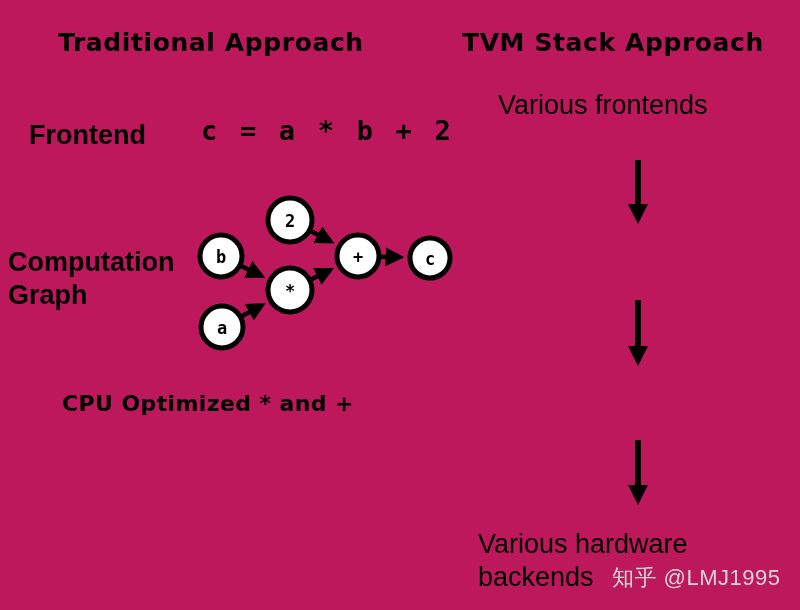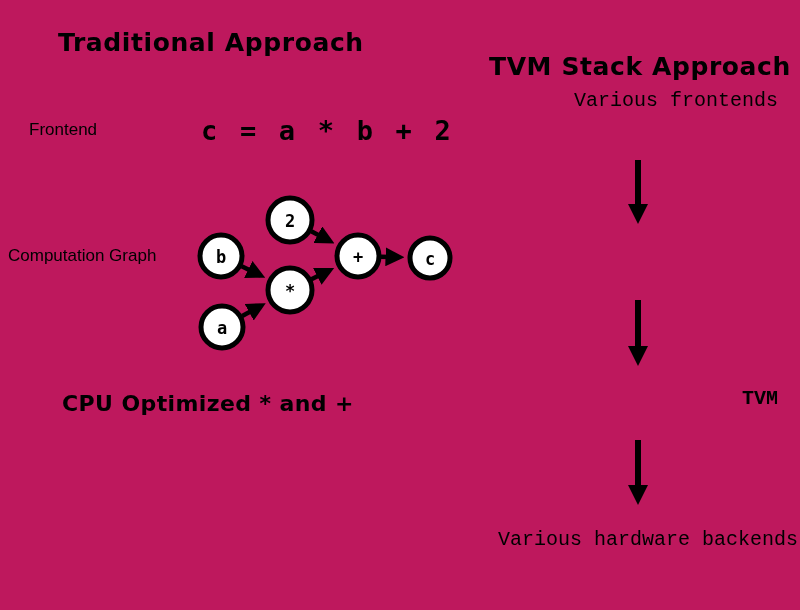--- a/index.html
+++ b/index.html
@@ -23,29 +23,30 @@
   .heading {
     position: absolute;
     font-family: "DejaVu Sans", sans-serif;
     font-weight: bold;
     font-size: 25px;
     letter-spacing: 0.6px;
     white-space: nowrap;
     color: #000;
   }
   #title-left  { left: 58px;  top: 28px; }
-  #title-right { left: 489px; top: 28px; margin-top: 24px; }
+  #title-right { left: 462px; top: 28px; }
 
   
   .plain {
     position: absolute;
     font-family: "Liberation Sans", sans-serif;
-    font-size: 17px;
-    white-space: nowrap;
-    color: #000;
+    font-size: 27px;
+    white-space: nowrap;
+    color: #000;
+    font-weight: bold;
   }
   #label-frontend   { left: 29px; top: 120px; }
   #label-compgraph  {
     left: 8px; top: 246px;
     width: 180px;
     text-align: left;
     white-space: normal;
     line-height: 1.22;
   }
 
@@ -96,24 +97,24 @@
   }
   .gedge {
     stroke: #000000;
     stroke-width: 4.5;
     fill: none;
   }
 
   
   .stack-text {
     position: absolute;
-    font-family: Liberation Mono, monospace;
-    font-size: 20px;
-    color: #000;
-    text-align: right;
+    font-family: Liberation Sans, sans-serif;
+    font-size: 27px;
+    color: #000;
+    text-align: left;
     line-height: 1.22;
   }
   #stack-frontends {
     left: 498px; top: 89px; width: 280px;
   }
   #stack-nnvm {
     left: 498px; top: 247px; width: 280px;
     font-weight: bold;
   }
   #stack-tvm {
@@ -198,18 +199,18 @@
       <polygon points="628,204 648,204 638,224" class="varrow-head"></polygon>
       <line x1="638" y1="300" x2="638" y2="346" class="varrow"></line>
       <polygon points="628,346 648,346 638,366" class="varrow-head"></polygon>
       <line x1="638" y1="440" x2="638" y2="485" class="varrow"></line>
       <polygon points="628,485 648,485 638,505" class="varrow-head"></polygon>
     </svg>
 
   <div class="stack-text" id="stack-frontends">Various frontends</div>
 
 
-  <div class="stack-text" id="stack-tvm">TVM</div>
 
   <div class="stack-text" id="stack-backends">Various hardware backends</div>
 
+  <div id="watermark">知乎 @LMJ1995</div>
 
 </div>
 
 </body></html>

